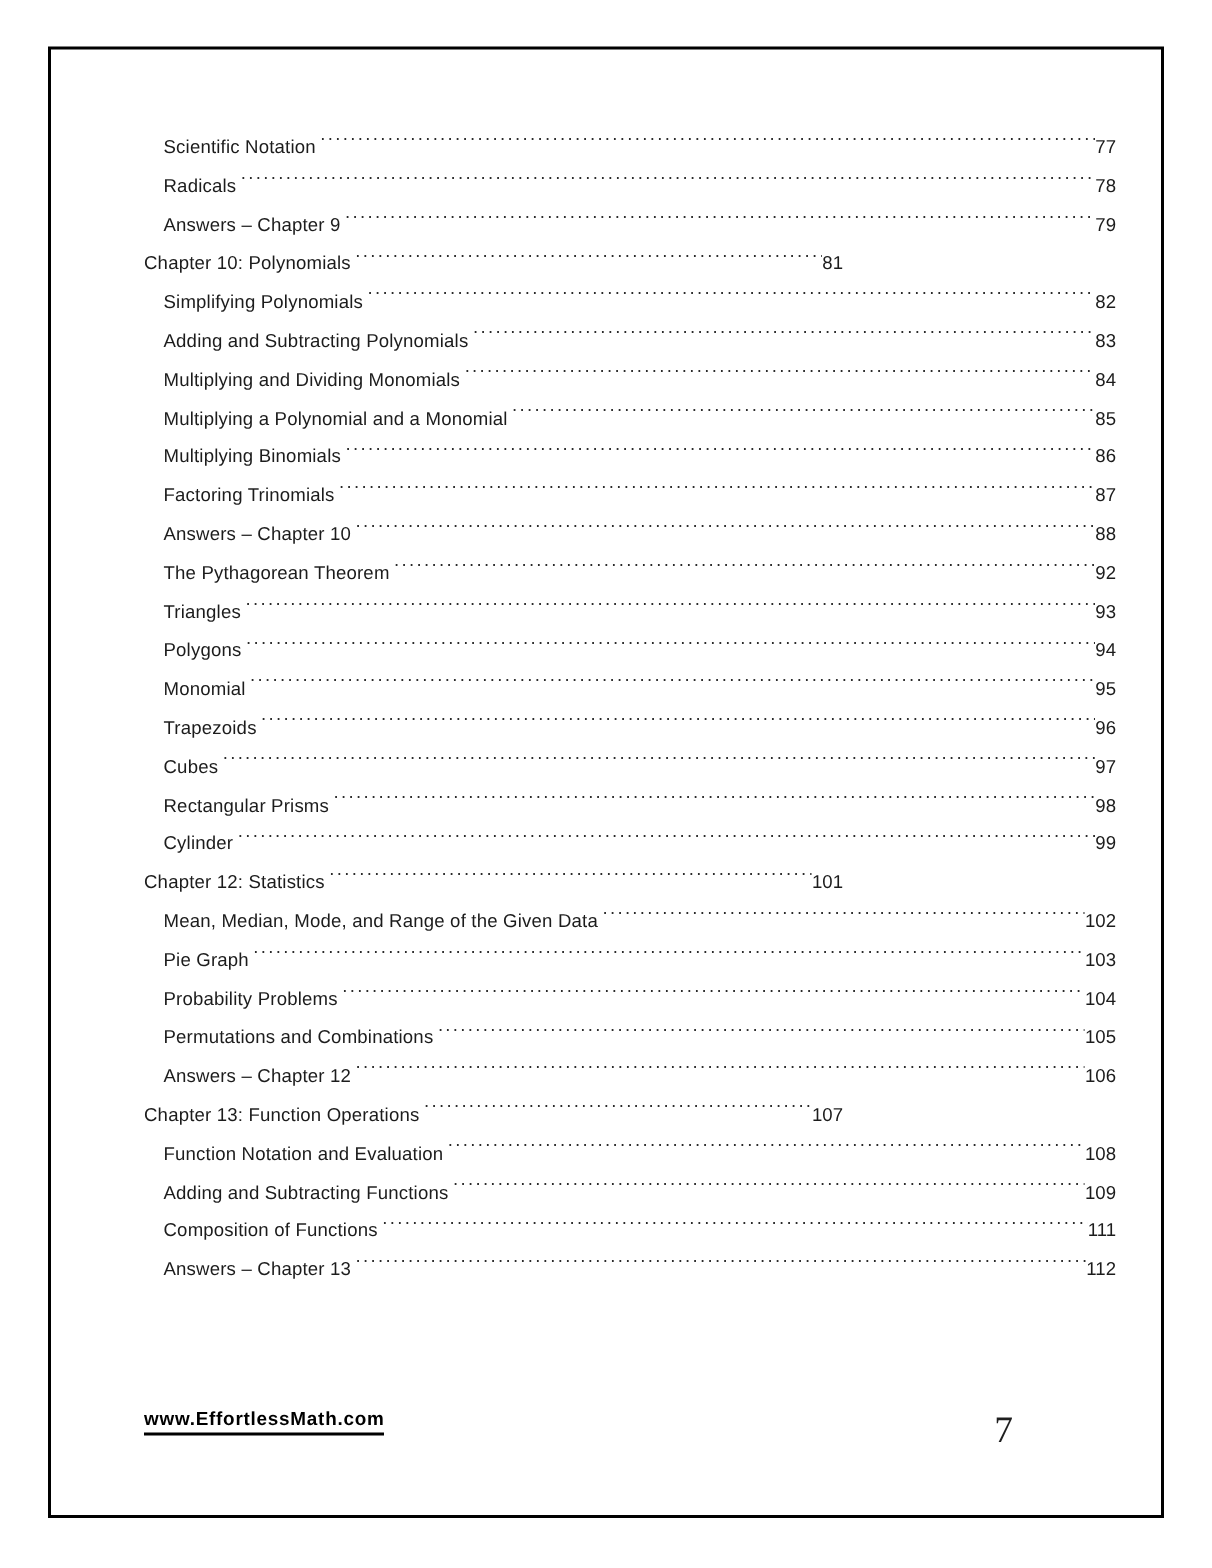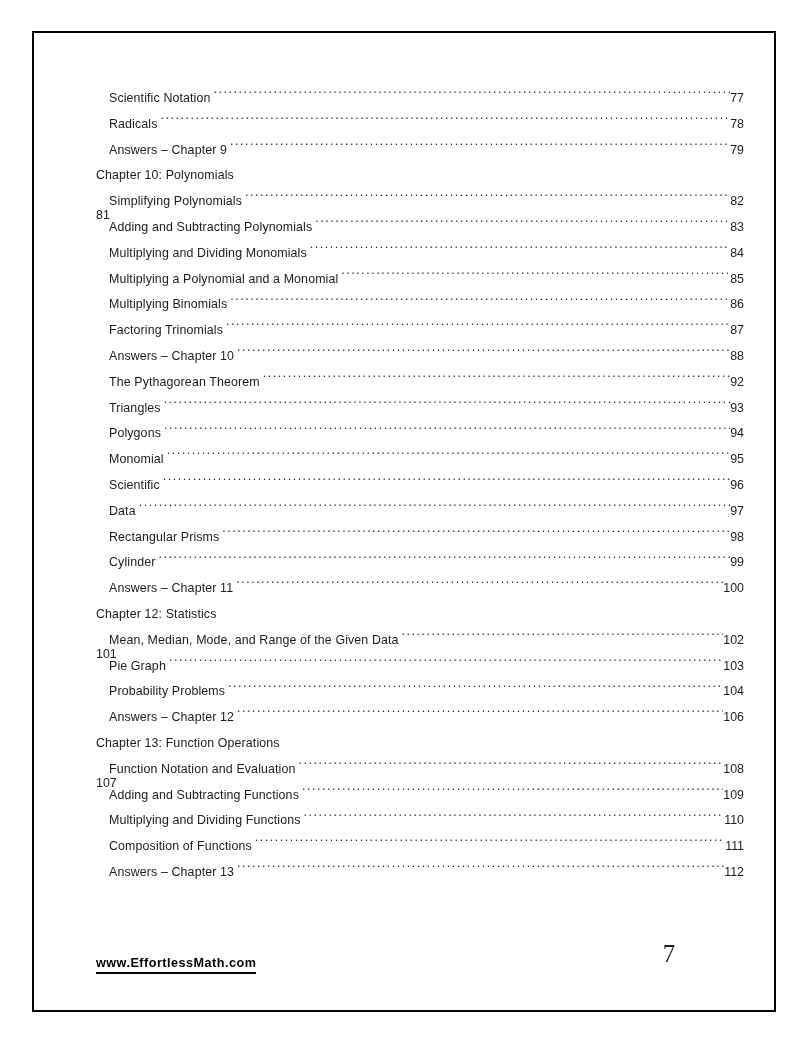--- a/index.html
+++ b/index.html
@@ -48,21 +48,20 @@
     position: absolute;
     top: 0;
     display: flex;
     align-items: baseline;
     width: auto;
   }
 
   .toc-row.chapter > .toc-inner {
     left: 62px;
     right: 212px;
-    flex-direction: column;
   }
   .toc-row.entry > .toc-inner {
     left: 75px;
     right: 30px;
   }
 
   .toc-title {
     flex: 0 0 auto;
     padding-right: 3px;
     letter-spacing: 0.01em;
@@ -97,21 +96,21 @@
     position: absolute;
     left: 0;
     right: 0;
     bottom: 0;
     height: 78px;
   }
 
   #site-url {
     position: absolute;
     left: 62px;
-    top: 24px;
+    top: 7px;
     font-size: 12.6px;
     font-weight: bold;
     color: #000000;
     letter-spacing: 0.04em;
     border-bottom: 2px solid #000000;
     padding-bottom: 2px;
     text-decoration: none;
   }
 
   #page-number {
@@ -232,53 +231,46 @@
       </div>
       <div class="toc-row entry">
         <div class="toc-inner">
           <span class="toc-title">Monomial</span>
           <span class="toc-dots"></span>
           <span class="toc-page">95</span>
         </div>
       </div>
       <div class="toc-row entry">
         <div class="toc-inner">
-          <span class="toc-title">Scientific</span>
+          <span class="toc-title">Trapezoids</span>
           <span class="toc-dots"></span>
           <span class="toc-page">96</span>
         </div>
       </div>
       <div class="toc-row entry">
         <div class="toc-inner">
-          <span class="toc-title">Data</span>
+          <span class="toc-title">Cubes</span>
           <span class="toc-dots"></span>
           <span class="toc-page">97</span>
         </div>
       </div>
       <div class="toc-row entry">
         <div class="toc-inner">
           <span class="toc-title">Rectangular Prisms</span>
           <span class="toc-dots"></span>
           <span class="toc-page">98</span>
         </div>
       </div>
       <div class="toc-row entry">
         <div class="toc-inner">
           <span class="toc-title">Cylinder</span>
           <span class="toc-dots"></span>
           <span class="toc-page">99</span>
         </div>
       </div>
-      <div class="toc-row entry">
-        <div class="toc-inner">
-          <span class="toc-title">Answers – Chapter 11</span>
-          <span class="toc-dots"></span>
-          <span class="toc-page">100</span>
-        </div>
-      </div>
       <div class="toc-row chapter">
         <div class="toc-inner">
           <span class="toc-title">Chapter 12:  Statistics</span>
           <span class="toc-dots"></span>
           <span class="toc-page">101</span>
         </div>
       </div>
       <div class="toc-row entry">
         <div class="toc-inner">
           <span class="toc-title">Mean, Median, Mode, and Range of the Given Data</span>
@@ -295,20 +287,27 @@
       </div>
       <div class="toc-row entry">
         <div class="toc-inner">
           <span class="toc-title">Probability Problems</span>
           <span class="toc-dots"></span>
           <span class="toc-page">104</span>
         </div>
       </div>
       <div class="toc-row entry">
         <div class="toc-inner">
+          <span class="toc-title">Permutations and Combinations</span>
+          <span class="toc-dots"></span>
+          <span class="toc-page">105</span>
+        </div>
+      </div>
+      <div class="toc-row entry">
+        <div class="toc-inner">
           <span class="toc-title">Answers – Chapter 12</span>
           <span class="toc-dots"></span>
           <span class="toc-page">106</span>
         </div>
       </div>
       <div class="toc-row chapter">
         <div class="toc-inner">
           <span class="toc-title">Chapter 13:  Function Operations</span>
           <span class="toc-dots"></span>
           <span class="toc-page">107</span>
@@ -319,27 +318,20 @@
           <span class="toc-title">Function Notation and Evaluation</span>
           <span class="toc-dots"></span>
           <span class="toc-page">108</span>
         </div>
       </div>
       <div class="toc-row entry">
         <div class="toc-inner">
           <span class="toc-title">Adding and Subtracting Functions</span>
           <span class="toc-dots"></span>
           <span class="toc-page">109</span>
-        </div>
-      </div>
-      <div class="toc-row entry">
-        <div class="toc-inner">
-          <span class="toc-title">Multiplying and Dividing Functions</span>
-          <span class="toc-dots"></span>
-          <span class="toc-page">110</span>
         </div>
       </div>
       <div class="toc-row entry">
         <div class="toc-inner">
           <span class="toc-title">Composition of Functions</span>
           <span class="toc-dots"></span>
           <span class="toc-page">111</span>
         </div>
       </div>
       <div class="toc-row entry">

